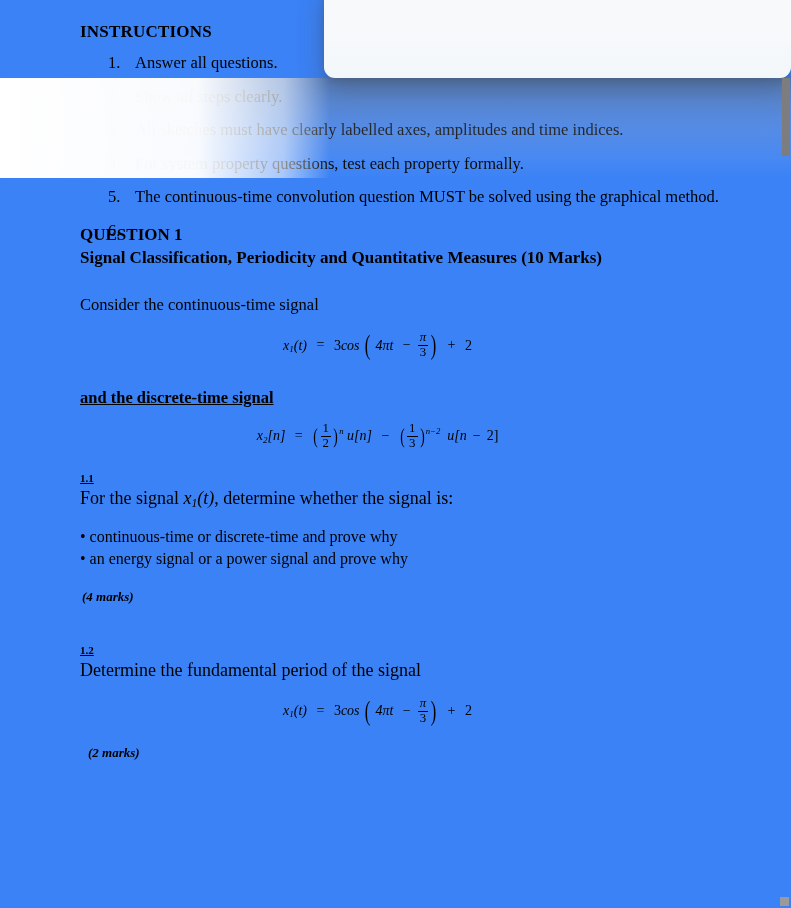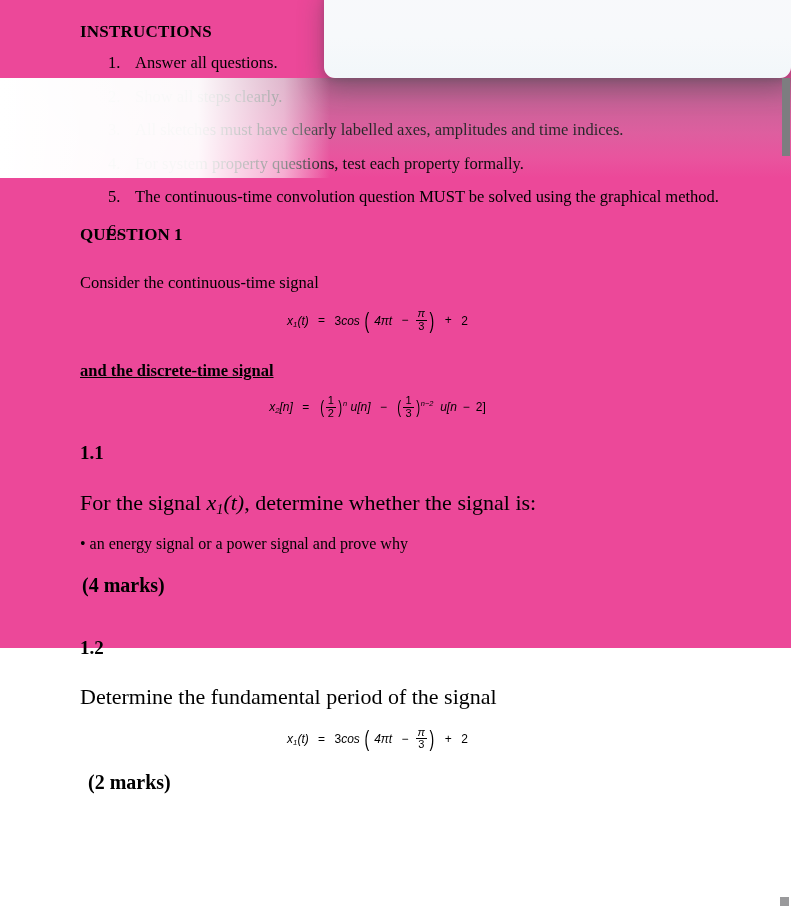--- a/index.html
+++ b/index.html
@@ -15,22 +15,22 @@
     position: relative;
     overflow: hidden;
   }
 
   
   #document-page {
     position: absolute;
     left: 0;
     top: 0;
     width: 791px;
-    height: 648px;
-    background: #ec4899;
+    height: 908px;
+    background: #3b82f6;
     padding: 0;
   }
 
   .doc-inner {
     position: absolute;
     left: 80px;
     top: 22px;
     width: 700px;
   }
 
@@ -84,22 +84,22 @@
     margin-top: 24px;
   }
   .para.bold {
     font-weight: bold;
     text-decoration: underline;
   }
 
   
   .equation {
     text-align: center;
-    font-family: Liberation Sans, sans-serif;
-    font-size: 12px;
+    font-family: Liberation Serif, serif;
+    font-size: 14px;
     margin: 14px 0 4px 0;
     padding-right: 105px;
     white-space: nowrap;
   }
   .eq-inline {
     display: inline-block;
     vertical-align: middle;
   }
   .mi { font-style: italic; }
   .mn { font-style: normal; }
@@ -152,44 +152,45 @@
     transform: scaleX(0.62);
     position: relative;
     top: -0.02em;
   }
 
   
   .subq {
     margin-top: 20px;
   }
   .subq .subq-num {
-    font-size: 19px;
+    font-size: 11px;
     font-weight: bold;
     line-height: 1.35;
+    text-decoration: underline;
   }
   .subq .subq-text {
-    font-size: 22px;
+    font-size: 18px;
     line-height: 1.35;
-    margin-top: 22px;
   }
   ul.bullets {
     list-style: none;
     margin: 14px 0 0 0;
     padding: 0;
   }
   ul.bullets li {
     font-size: 16px;
     line-height: 1.42;
     padding-left: 0;
   }
   .marks {
-    font-size: 20px;
+    font-size: 13px;
     font-weight: bold;
     margin-top: 18px;
     padding-left: 2px;
+    font-style: italic;
   }
   .marks.indent {
     padding-left: 8px;
   }
 
   
   #overlay-panel {
     position: absolute;
     left: 324px;
     top: -14px;
@@ -293,20 +294,21 @@
         <span class="num">5.</span>
         <span>The continuous-time convolution question MUST be solved using the graphical method.</span>
       </li>
       <li>
         <span class="num">6.</span>
       </li>
     </ol>
 
     <div class="question-head">
       <div class="q-label">QUESTION 1</div>
+      <div class="q-sub">Signal Classification, Periodicity and Quantitative Measures (10 Marks)</div>
     </div>
 
     <div class="para">Consider the continuous-time signal</div>
 
     <div class="equation">
       <span class="eq-inline">
         <span class="mi">x</span><span class="sub mn">1</span><span class="mi">(t)</span>
         <span class="op mn">=</span>
         <span class="mn">3</span><span class="mi">cos</span>
         <span class="paren">(</span>
@@ -329,20 +331,21 @@
         <span class="paren-sm">(</span><span class="frac"><span class="numer mn">1</span><span class="denom mn">3</span></span><span class="paren-sm">)</span><span class="sup">n−2</span>
         &nbsp;<span class="mi">u[n</span><span class="op mn">−</span><span class="mn">2]</span>
       </span>
     </div>
 
     <div class="subq">
       <div class="subq-num">1.1</div>
       <div class="subq-text"><span>For the signal </span><span class="mi">x</span><span class="sub mn">1</span><span class="mi">(t)</span><span>, determine whether the signal is:</span></div>
 
       <ul class="bullets">
+        <li>• continuous-time or discrete-time and prove why</li>
         <li>• an energy signal or a power signal and prove why</li>
       </ul>
 
       <div class="marks">(4 marks)</div>
     </div>
 
     <div class="subq" style="margin-top:38px;">
       <div class="subq-num">1.2</div>
       <div class="subq-text">Determine the fundamental period of the signal</div>
 

